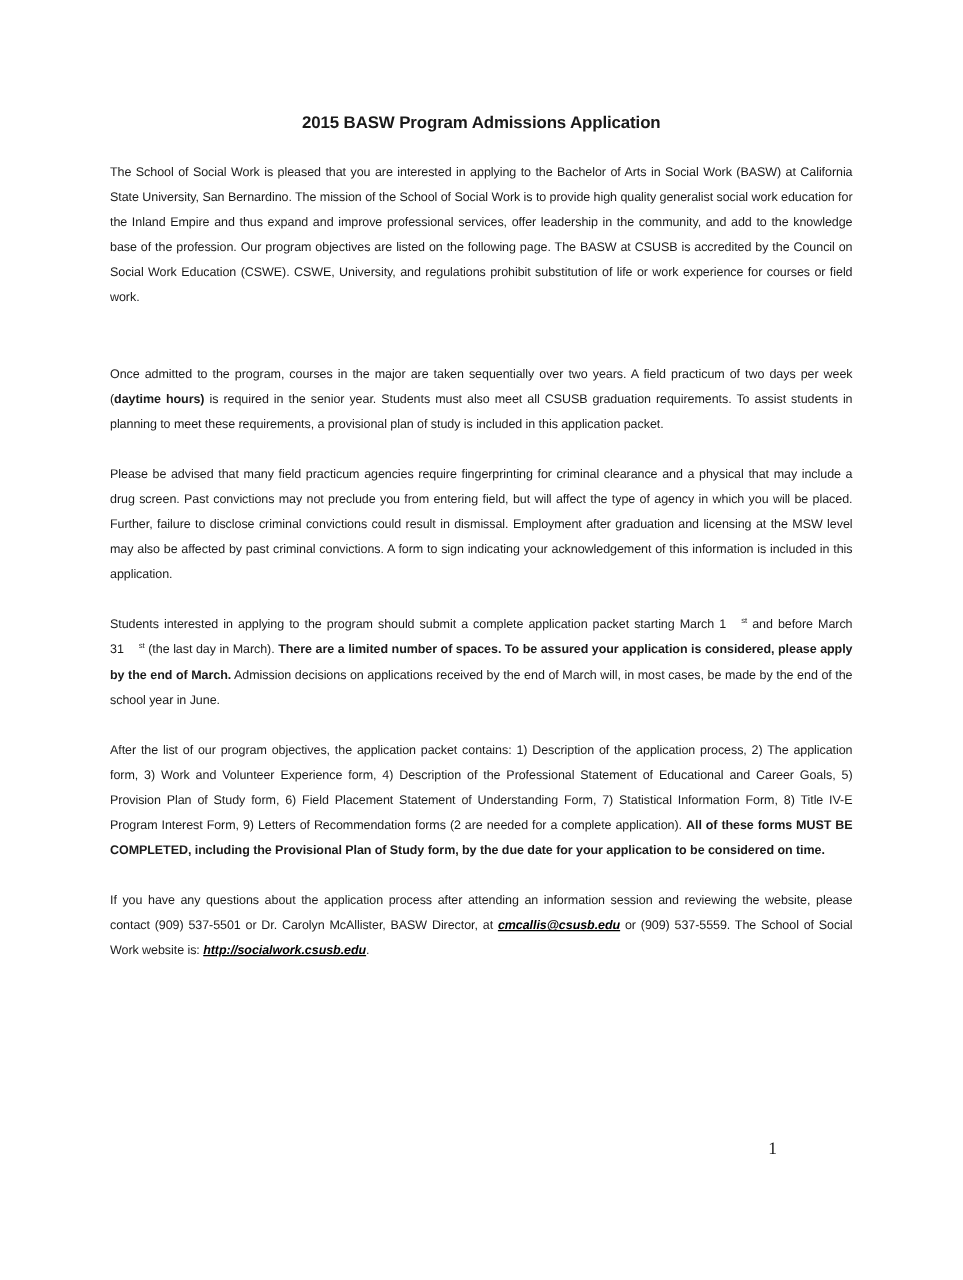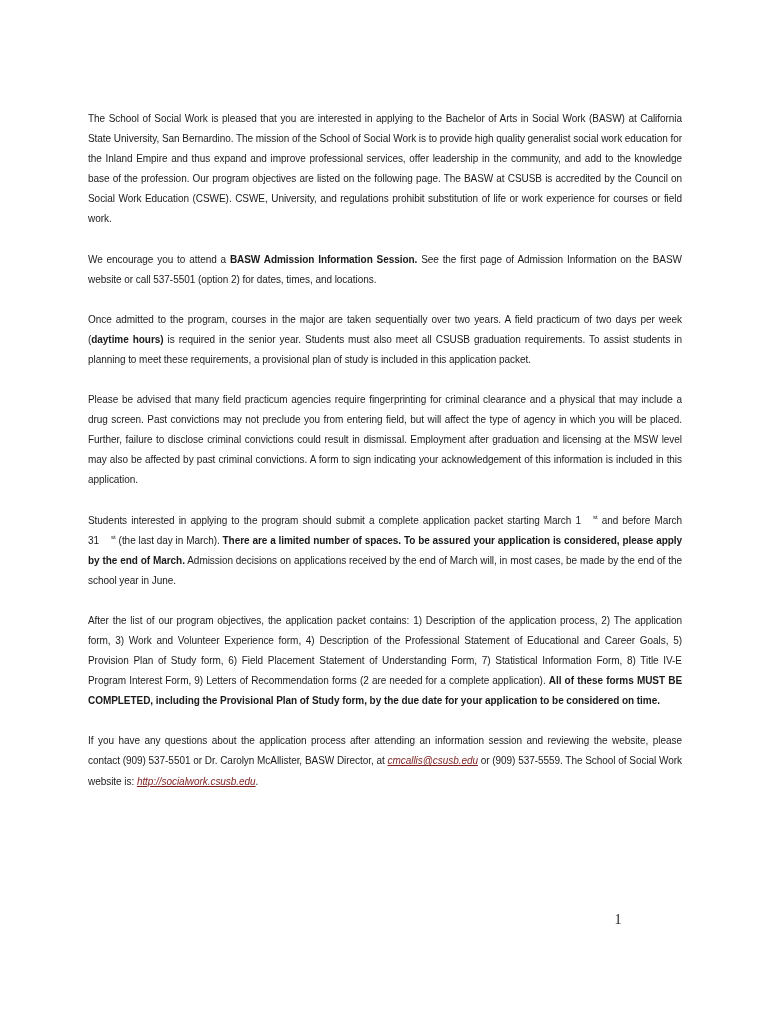--- a/index.html
+++ b/index.html
@@ -50,22 +50,22 @@
   b, .b { font-weight: bold; }
   .u { }
   .i { }
   sup {
     font-size: 0.62em;
     vertical-align: super;
     line-height: 0;
     margin-left: 12px;
   }
   .link {
-    color: #7f1d1d;
-    font-weight: normal;
+    color: #000000;
+    font-weight: bold;
     font-style: italic;
     text-decoration: underline;
   }
   #page-number {
     position: absolute;
     left: 606px;
     top: 912px;
     width: 24px;
     text-align: center;
     font-family: "Liberation Serif", serif;
@@ -73,28 +73,28 @@
     color: #1a1a1a;
   }
 </style>
 </head>
 <body>
 
 <div id="page">
 
   <div id="content">
 
+    <div class="doc-title"><span>2015 BASW Program Admissions Application</span></div>
 
     <div class="gap-title"></div>
 
     <p class="para"><span>The School of Social Work is pleased that you are interested in applying to the Bachelor of Arts in Social Work (BASW) at California State University, San Bernardino. The mission of the School of Social Work is to provide high quality generalist social work education for the Inland Empire and thus expand and improve professional services, offer leadership in the community, and add to the knowledge base of the profession. Our program objectives are listed on the following page. The BASW at CSUSB is accredited by the Council on Social Work Education (CSWE). CSWE, University, and regulations prohibit substitution of life or work experience for courses or field work.</span></p>
 
     <div class="gap"></div>
 
-    <p class="para"><span>We encourage you to attend a </span><b>BASW Admission Information Session.</b><span>  See the first page of Admission Information on the BASW website or call 537-5501 (option 2) for dates, times, and locations.</span></p>
 
     <div class="gap"></div>
 
     <p class="para"><span>Once admitted to the program, courses in the major are taken sequentially over two years. A field practicum of </span><span class="u">two days per week (</span><span class="u b">daytime hours)</span><span class="u"> is required in the senior year</span><span>. Students must also meet all CSUSB graduation requirements. To assist students in planning to meet these requirements, a </span><span class="i">provisional plan of study</span><span> is included in this application packet.</span></p>
 
     <div class="gap"></div>
 
     <p class="para"><span>Please be advised that many field practicum agencies require fingerprinting for criminal clearance and a physical that may include a drug screen. Past convictions may not preclude you from entering field, but will affect the type of agency in which you will be placed. Further, failure to disclose criminal convictions could result in dismissal. Employment after graduation and licensing at the MSW level may also be affected by past criminal convictions. A form to sign indicating your acknowledgement of this information is included in this application.</span></p>
 
     <div class="gap"></div>

